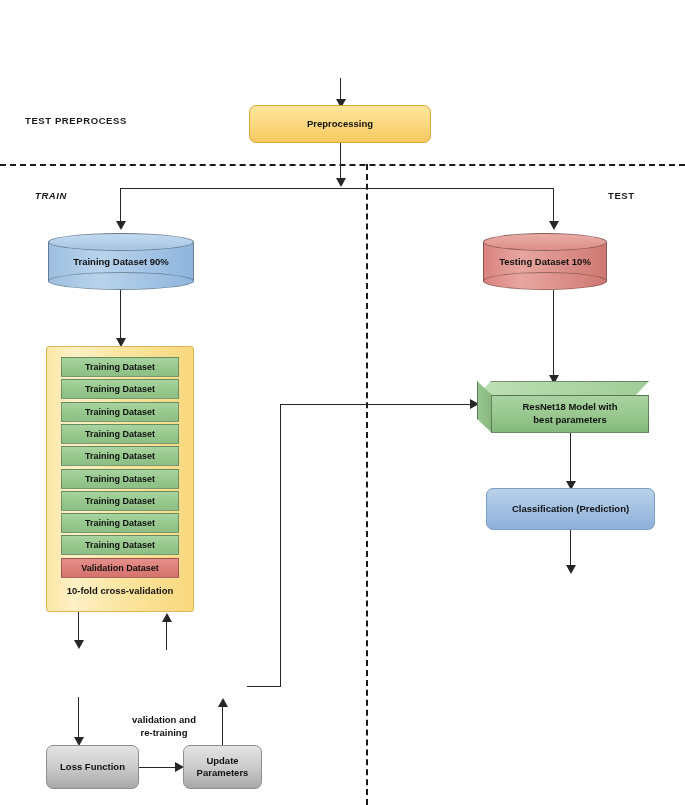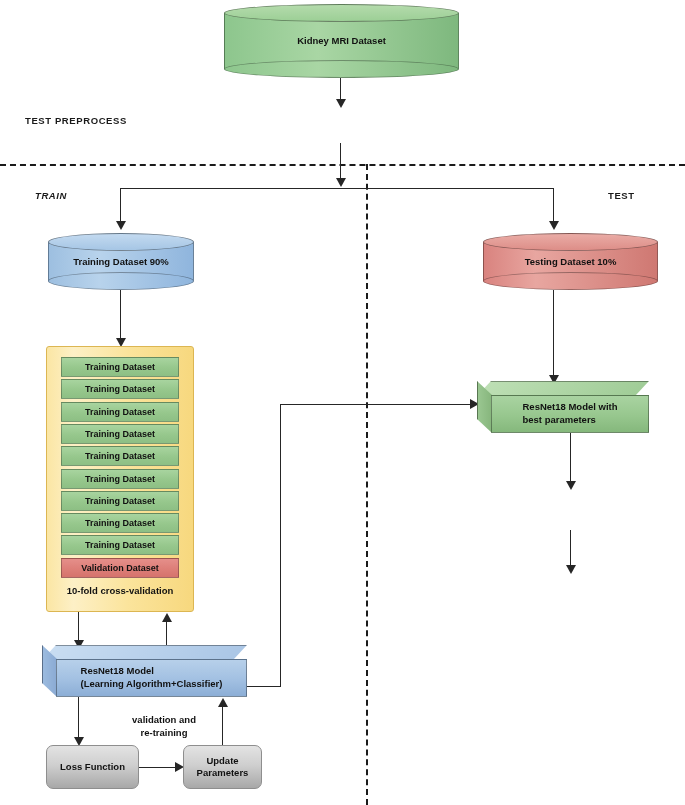--- a/index.html
+++ b/index.html
@@ -127,20 +127,21 @@
   .node-gray {
     background: linear-gradient(to bottom,#e3e3e3 0%,#cfcfcf 45%,#a8a8a8 100%);
     border: 1px solid #8e8e8e;
   }
 
   
   .box3d { position: absolute; }
   .box3d .face {
     position: absolute; left: 14px; right: 0; top: 14px; bottom: 0;
     display: flex; align-items: center; justify-content: center;
+    text-align: center;
     font-size: 9.5px; font-weight: bold; color: #111;
     line-height: 1.35;
     border: 1px solid rgba(0,0,0,0.35);
   }
   .box3d .top-face {
     position: absolute;
     left: 0; top: 0;
     border: 1px solid rgba(0,0,0,0.35);
     border-bottom: none;
   }
@@ -197,48 +198,45 @@
 
 <div id="canvas">
 
   <div class="section-label" style="left:25px; top:115px;">TEST PREPROCESS</div>
   <div class="section-label" style="left:35px; top:190px;font-style:italic;">TRAIN</div>
   <div class="section-label" style="left:608px; top:190px;text-align:right;">TEST</div>
 
   <div class="dash-h" style="left:0px; top:164px; width:685px;"></div>
   <div class="dash-v" style="left:366px; top:164px; height:641px;"></div>
 
-  <div class="cyl cyl-green" style="left:224px; top:4px; width:235px; height:74px;">
-    <div class="body"></div>
-    <div class="bottom"></div>
-    <div class="top"></div>
-    <div class="cap-text">Kidney MRI Dataset</div>
-  </div>
 
   <div class="line-v" style="left:340px; top:78px; height:23px;"></div>
   <div class="arrow-down" style="left:336px; top:99px;"></div>
 
+  <div class="node node-yellow" style="left:249px; top:105px; width:182px; height:38px;">
+    <span>Preprocessing</span>
+  </div>
 
   <div class="line-v" style="left:340px; top:143px; height:38px;"></div>
   <div class="arrow-down" style="left:336px; top:178px;"></div>
 
   <div class="line-h" style="left:120px; top:188px; width:434px;"></div>
   <div class="line-v" style="left:120px; top:188px; height:35px;"></div>
   <div class="arrow-down" style="left:116px; top:221px;"></div>
   <div class="line-v" style="left:553px; top:188px; height:35px;"></div>
   <div class="arrow-down" style="left:549px; top:221px;"></div>
 
   <div class="cyl cyl-blue" style="left:48px; top:233px; width:146px; height:57px;">
     <div class="body"></div>
     <div class="bottom"></div>
     <div class="top"></div>
     <div class="cap-text">Training Dataset 90%</div>
   </div>
 
-  <div class="cyl cyl-red" style="left:483px; top:233px; width:175px; height:57px;">
+  <div class="cyl cyl-red" style="left:483px; top:233px; width:124px; height:57px;">
     <div class="body"></div>
     <div class="bottom"></div>
     <div class="top"></div>
     <div class="cap-text">Testing Dataset 10%</div>
   </div>
 
   <div class="line-v" style="left:120px; top:290px; height:52px;"></div>
   <div class="arrow-down" style="left:116px; top:338px;"></div>
 
   <div class="line-v" style="left:553px; top:290px; height:88px;"></div>
@@ -278,32 +276,20 @@
         </div>
       </div>
     <div id="cv-caption" style="top:238px;">10-fold cross-validation</div>
   </div>
 
   <div class="line-v" style="left:78px; top:612px; height:33px;"></div>
   <div class="arrow-down" style="left:74px; top:640px;"></div>
   <div class="line-v" style="left:166px; top:617px; height:33px;"></div>
   <div class="arrow-up" style="left:162px; top:613px;"></div>
 
-  <div class="box3d box3d-blue" style="left:42px; top:645px; width:205px; height:52px;">
-    <div class="top-face" style="width:205px; height:15px;
-                clip-path: polygon(0 100%, 14px 0, 205px 0, 191px 100%);"></div>
-    <div class="side-face" style="width:15px; height:52px;
-                clip-path: polygon(0 0, 100% 14px, 100% 52px, 0 38px);"></div>
-    <div class="face">
-      <div>
-        <div>ResNet18 Model</div>
-        <div>(Learning Algorithm+Classifier)</div>
-      </div>
-    </div>
-  </div>
 
   <div class="line-h" style="left:247px; top:686px; width:34px;"></div>
   <div class="line-v" style="left:280px; top:404px; height:283px;"></div>
   <div class="line-h" style="left:280px; top:404px; width:193px;"></div>
   <div class="arrow-right" style="left:470px; top:399px;"></div>
 
   <div class="line-v" style="left:78px; top:697px; height:44px;"></div>
   <div class="arrow-down" style="left:74px; top:737px;"></div>
 
   <div class="free-label" style="left:104px; top:714px; width:120px;">validation and
@@ -335,18 +321,21 @@
       <div>
         <div>ResNet18 Model with</div>
         <div>best parameters</div>
       </div>
     </div>
   </div>
 
   <div class="line-v" style="left:570px; top:433px; height:52px;"></div>
   <div class="arrow-down" style="left:566px; top:481px;"></div>
 
+  <div class="node node-blue" style="left:486px; top:488px; width:169px; height:42px;">
+    <span>Classification (Prediction)</span>
+  </div>
 
   <div class="line-v" style="left:570px; top:530px; height:40px;"></div>
   <div class="arrow-down" style="left:566px; top:565px;"></div>
 
 
 </div>
 
 </body></html>

